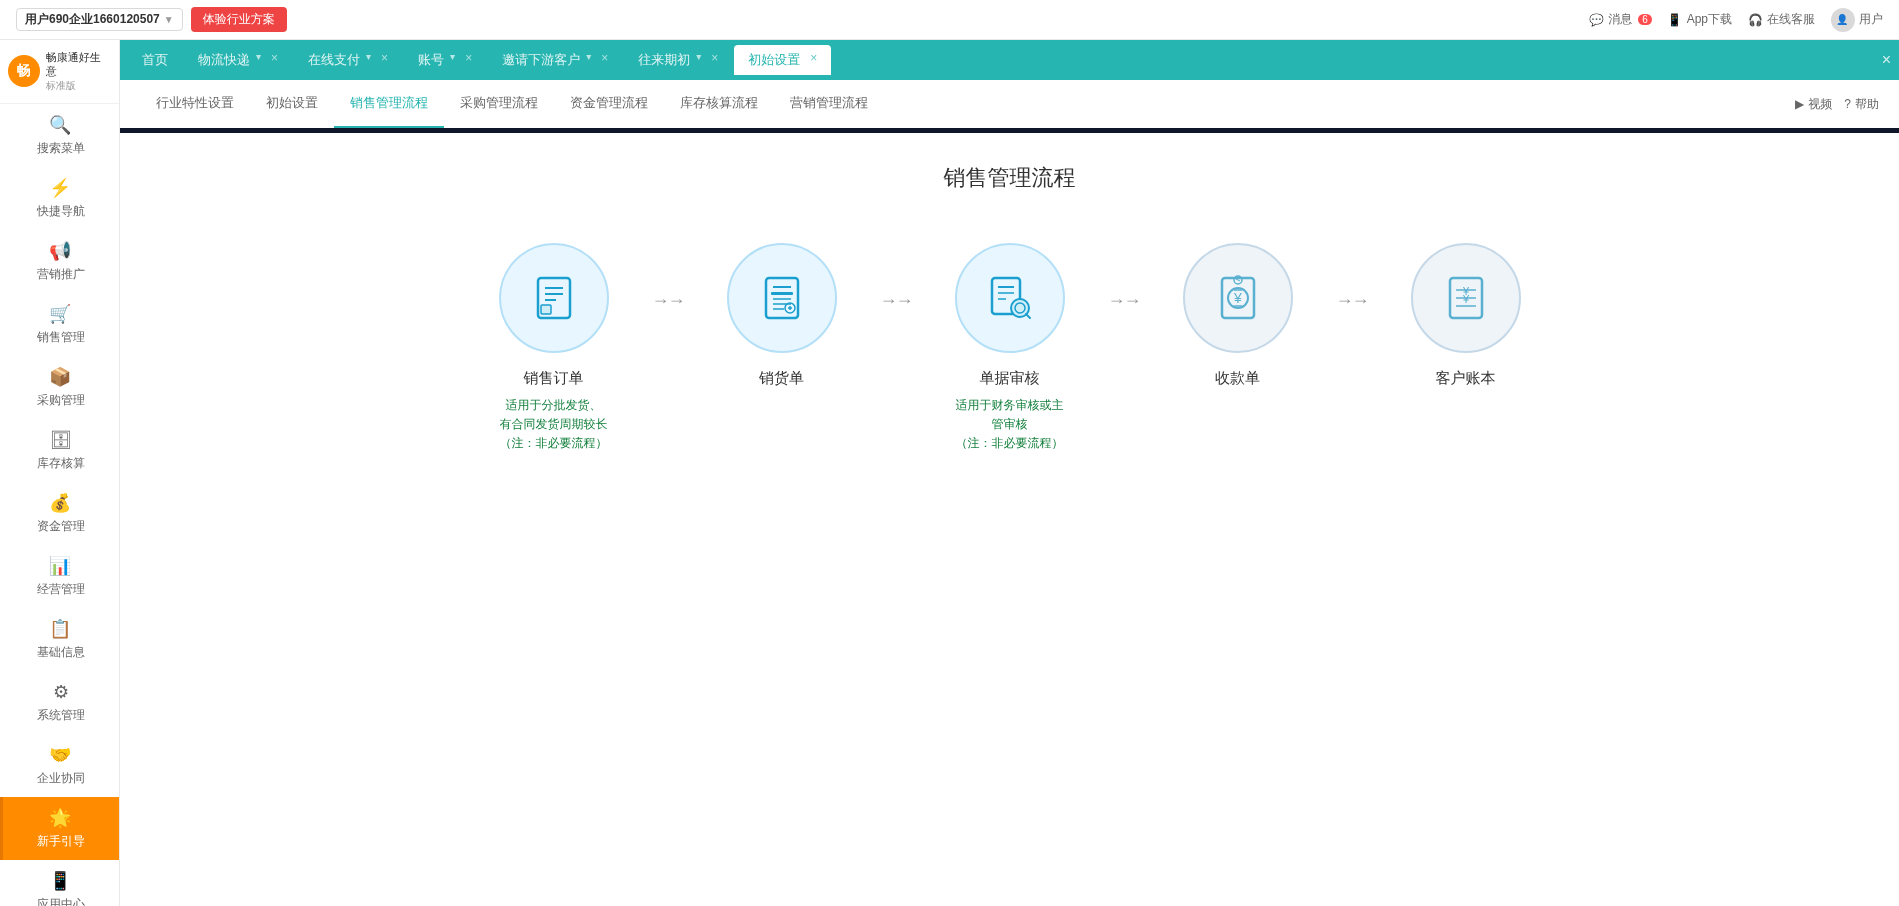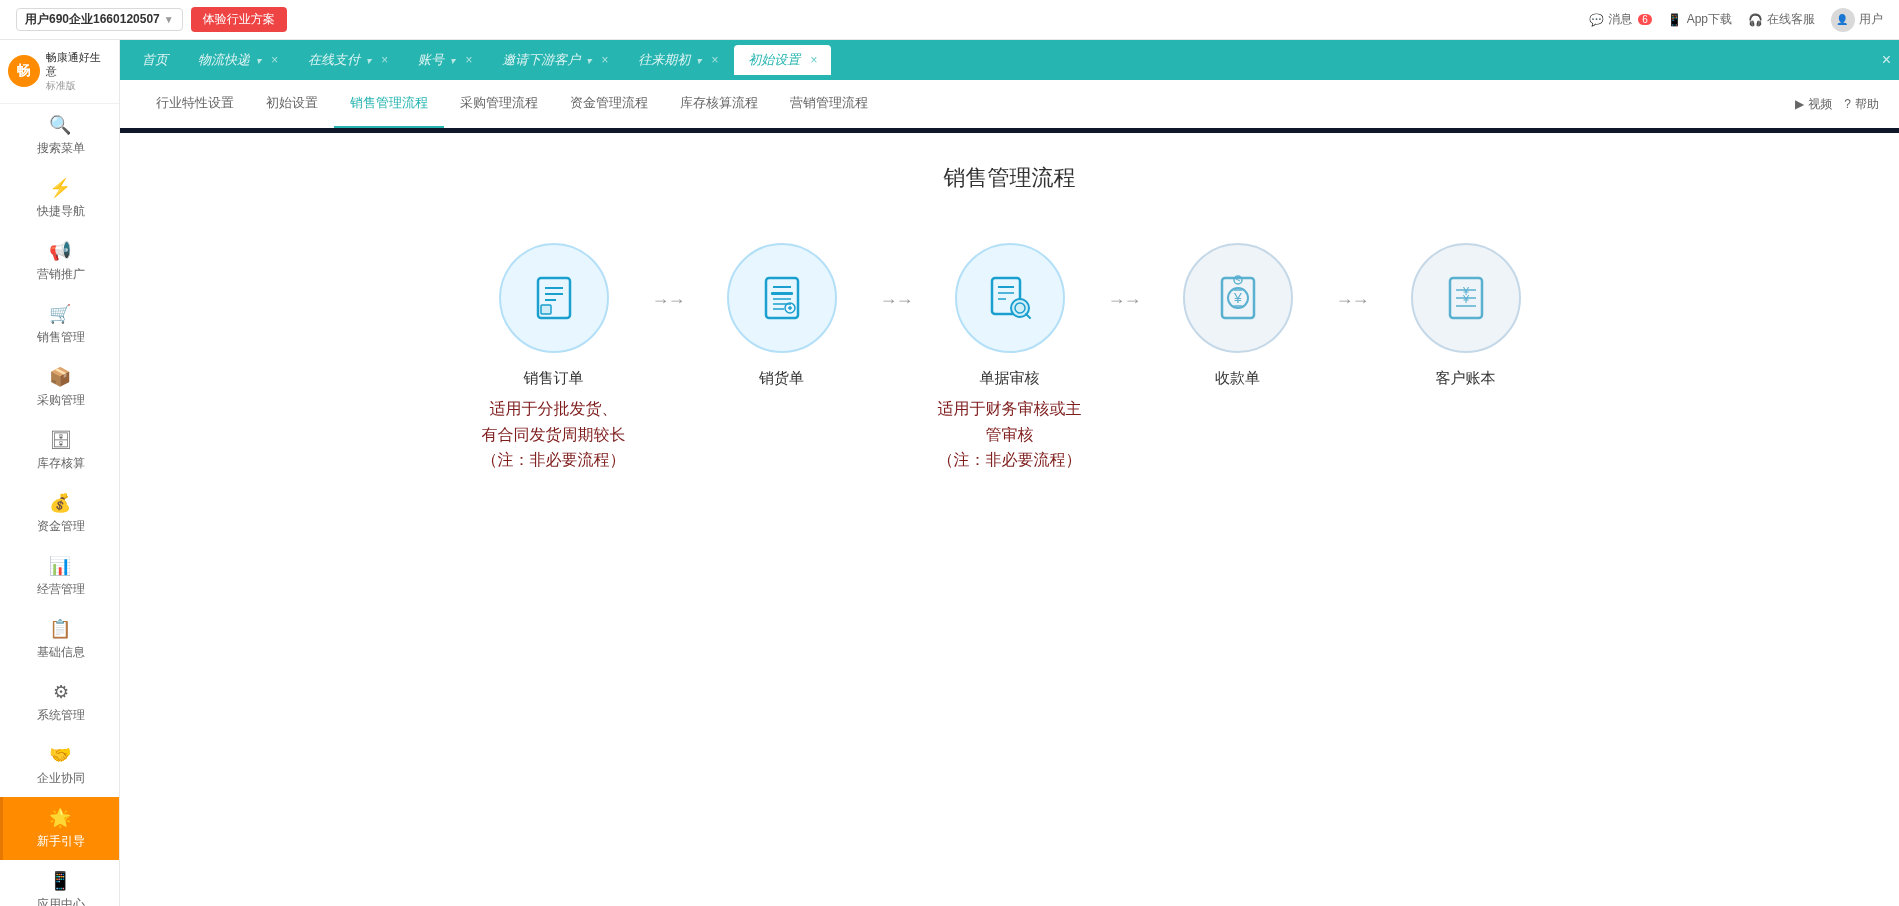--- a/index.html
+++ b/index.html
@@ -52,23 +52,23 @@
 
     
     .content-area { flex: 1; display: flex; flex-direction: column; overflow: hidden; }
 
     
     .nav-tabs {
       background: #26b5b0; display: flex; align-items: center; height: 40px; padding: 0 8px;
       gap: 2px; position: relative;
     }
     .nav-tab {
-      display: flex; align-items: center; gap: 6px;
+      display: flex; gap: 6px;
       padding: 6px 14px; color: rgba(255,255,255,0.85); font-size: 13px;
-      cursor: pointer; border-radius: 4px 4px 0 0; white-space: nowrap; font-style: italic;
+      cursor: pointer; border-radius: 4px 4px 0 0; white-space: nowrap;
     }
     .nav-tab.active { background: #fff; color: #26b5b0; border-radius: 4px 4px 0 0; }
     .nav-tab .close { font-size: 12px; opacity: 0.7; margin-left: 4px; }
     .nav-tab .arrow { font-size: 10px; opacity: 0.8; }
     .nav-close-all { margin-left: auto; color: #fff; cursor: pointer; font-size: 16px; opacity: 0.8; }
 
     
     .page-content { flex: 1; background: #fff; overflow-y: auto; display: flex; flex-direction: column; }
 
     
@@ -97,21 +97,21 @@
       display: flex; align-items: center; justify-content: center;
       margin-bottom: 16px; position: relative;
     }
     .flow-circle.dim { border-color: #c5d8e8; background: #eef4f8; }
     .flow-circle svg { width: 52px; height: 52px; }
     .flow-arrow {
       display: flex; align-items: center; margin-top: 45px;
       color: #999; font-size: 18px; padding: 0 8px; letter-spacing: -2px;
     }
     .flow-item-name { font-size: 15px; color: #333; margin-bottom: 8px; font-weight: 500; }
-    .flow-item-desc { font-size: 16px; color: #7f1d1d; text-align: center; line-height: 1.6; }
+    .flow-item-desc { font-size: 12px; color: #15803d; text-align: center; line-height: 1.6; }
   </style>
 </head>
 <body>
 
 <div class="top-bar">
   <div class="top-bar-left">
     <div class="user-select">
       <span>用户690企业1660120507</span>
       <span class="chevron">▼</span>
     </div>

